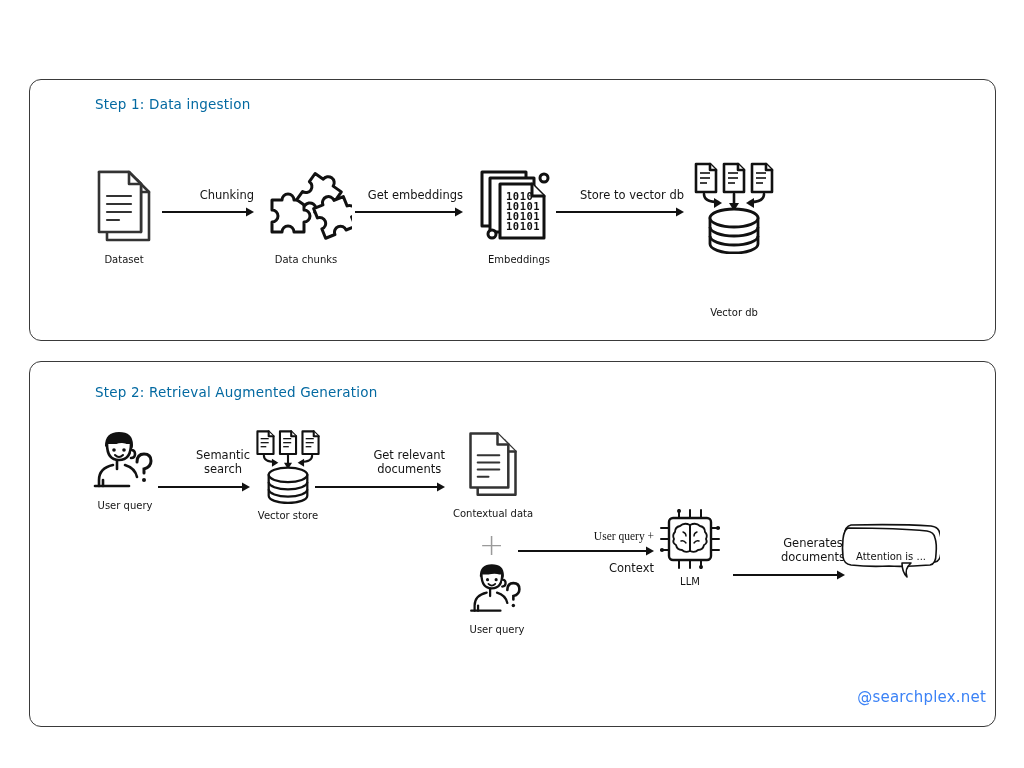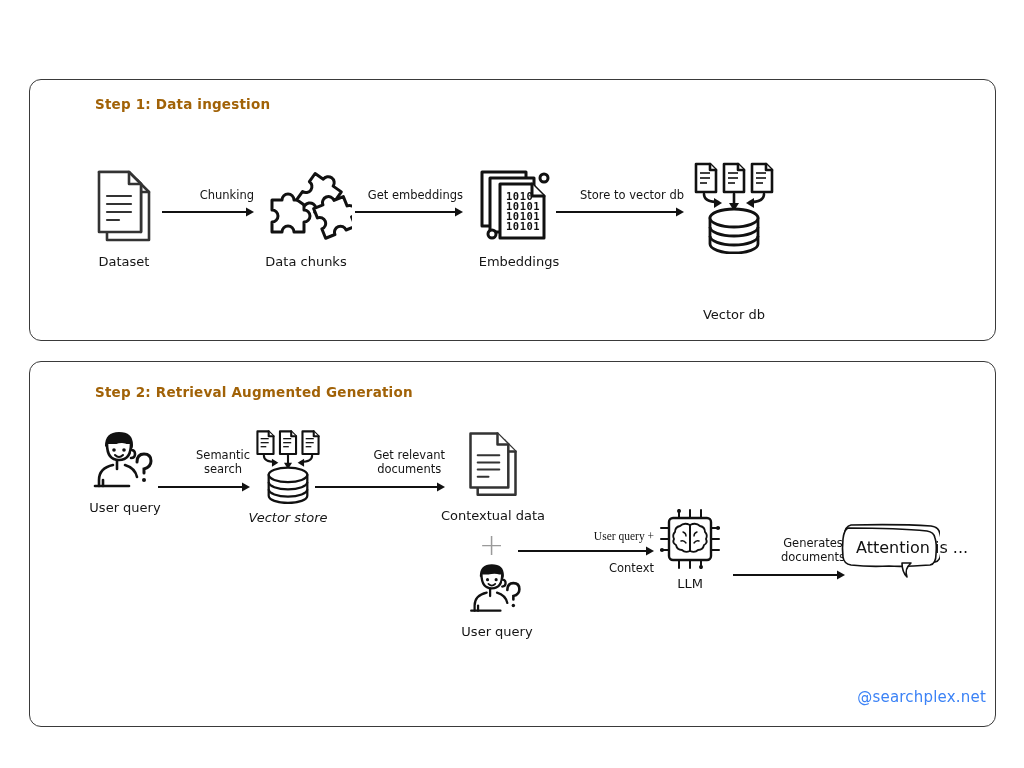--- a/index.html
+++ b/index.html
@@ -22,36 +22,35 @@
     box-sizing: border-box;
     background: #fff;
   }
   #panel-step1 { left: 29px; top: 79px; width: 967px; height: 262px; }
   #panel-step2 { left: 29px; top: 361px; width: 967px; height: 366px; }
 
   .panel-title {
     position: absolute;
     font-size: 13.5px;
     letter-spacing: 0.2px;
-    color: #a16207;
+    color: #0369a1;
     white-space: nowrap;
-    font-weight: bold;
   }
   #title-step1 { left: 95px; top: 96px; }
   #title-step2 { left: 95px; top: 384px; }
 
   .node {
     position: absolute;
     display: flex;
     flex-direction: column;
     align-items: center;
   }
   .node-label {
     margin-top: 6px;
-    font-size: 13px;
+    font-size: 10px;
     color: #141414;
     white-space: nowrap;
     text-align: center;
     line-height: 1.2;
   }
   .icon-box {
     display: flex;
     align-items: flex-end;
     justify-content: center;
   }
@@ -85,23 +84,24 @@
   .plus-sign {
     position: absolute;
     color: #9a9a9a;
     font-size: 30px;
     line-height: 1;
     font-weight: 300;
   }
 
   .bubble-text {
     position: absolute;
-    font-size: 16px;
+    font-size: 10px;
     color: #111;
     white-space: nowrap;
+    margin-top: 13px;
   }
 </style>
 </head>
 <body>
 
 <div class="panel" id="panel-step1"></div>
 <div class="panel-title" id="title-step1">Step 1: Data ingestion</div>
 
 <div class="node" style="left:86px; top:168px; width:76px;">
   <div class="icon-box">
@@ -269,21 +269,21 @@
 <div class="arrow" style="left:158px; top:448px; width:92px;">
   <div class="arrow-label">
     <span>Semantic</span><br><span>search</span>
   </div>
   <svg width="92" height="12" viewBox="0 0 92 12">
     <line x1="0" y1="6" x2="84" y2="6" stroke="#111" stroke-width="2"></line>
     <path d="M84 1.5 L92 6 L84 10.5 Z" fill="#111"></path>
   </svg>
 </div>
 
-<div class="node" style="left:249px; top:428px; width:78px;font-style:italic;">
+<div class="node" style="left:249px; top:428px; width:78px;">
   <div class="icon-box">
     <svg width="74" height="76" viewBox="0 0 92 94">
       <g fill="#fff" stroke="#111" stroke-width="2.6" stroke-linejoin="round" stroke-linecap="round">
         <path d="M8 4 H22 L28 10 V32 H8 Z"></path>
         <path d="M22 4 V10 H28"></path>
         <path d="M36 4 H50 L56 10 V32 H36 Z"></path>
         <path d="M50 4 V10 H56"></path>
         <path d="M64 4 H78 L84 10 V32 H64 Z"></path>
         <path d="M78 4 V10 H84"></path>
       </g>

